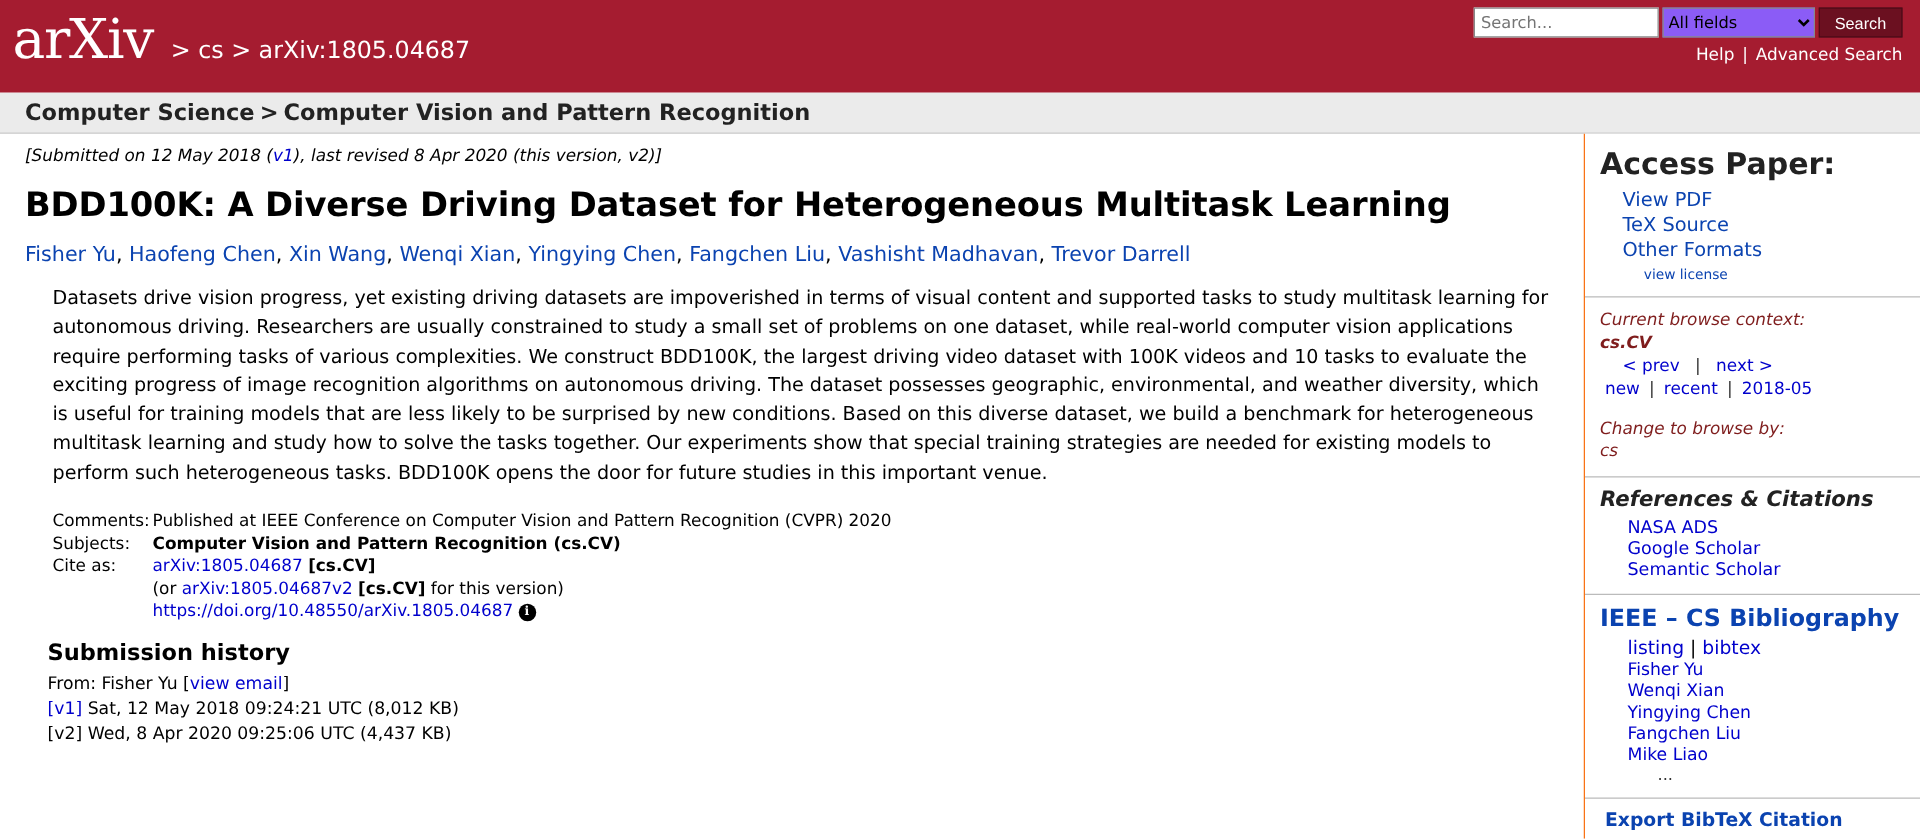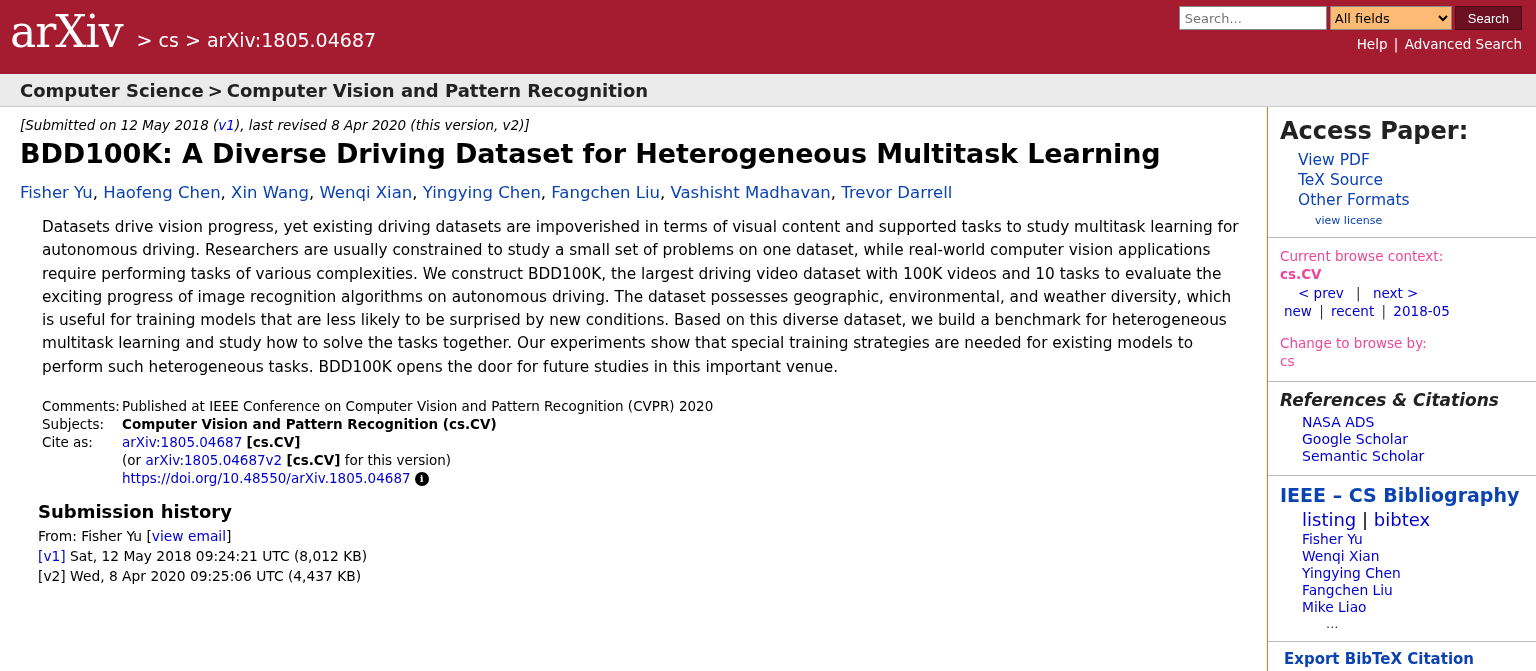--- a/index.html
+++ b/index.html
@@ -63,21 +63,21 @@
     background: #fff;
     color: #333;
   }
   .search-select {
     width: 122px;
     height: 24px;
     margin-left: 3px;
     font-size: 13px;
     font-family: "DejaVu Sans", "Liberation Sans", sans-serif;
     border: 1px solid #888;
-    background: #fdba74;
+    background: #8b5cf6;
   }
   .search-button {
     height: 24px;
     margin-left: 3px;
     padding: 0 12px;
     background: #6b1020;
     color: #ffffff;
     border: 1px solid #4d0b17;
     font-size: 13px;
     font-family: Liberation Sans, sans-serif;
@@ -112,21 +112,21 @@
     height: 564px;
   }
   .main {
     width: 1267px;
     padding: 10px 20px 0 20px;
   }
   .dateline {
     font-size: 13.5px;
     color: #000;
     font-style: italic;
-    margin-bottom: 5px;
+    margin-bottom: 16px;
   }
   .dateline a { font-style: italic; }
   h1.title {
     font-size: 27px;
     font-weight: bold;
     margin: 0 0 14px 0;
     color: #000;
     letter-spacing: -0.1px;
   }
   .authors {
@@ -190,32 +190,32 @@
     border-bottom: 1px solid #bbb;
   }
   .sb-title {
     font-size: 24px;
     font-weight: bold;
     color: #222;
     margin: 2px 0 6px 0;
   }
   .sb-links a { display: block; font-size: 15.5px; margin: 2px 0 2px 18px; color: #0b43b0; }
   .viewlicense { font-size: 11px; margin-left: 35px; color: #0b43b0; }
-  .sb-text { font-size: 13.5px; color: #ec4899; margin: 2px 0; }
+  .sb-text { font-size: 13.5px; color: #7f1d1d; margin: 2px 0; font-style: italic; }
   .sb-bold { font-weight: bold; }
   .nav-row { margin: 3px 0 2px 18px; font-size: 13.5px; }
   .nav-row .bar { color: #333; padding: 0 8px; }
   .nav-row2 { margin: 2px 0 2px 4px; font-size: 13.5px; }
   .nav-row2 .bar { color: #333; padding: 0 3px; }
   .sb-head2 {
     font-size: 17px; font-weight: bold; color: #222; margin: 0 0 4px 0; font-style: italic;
   }
   .sb-sublinks a { display: block; font-size: 14px; margin: 1px 0 1px 22px; }
   .dblp-title { font-size: 19px; font-weight: bold; color: #0b43b0; margin-bottom: 3px; }
-  .dblp-links { margin-left: 22px; font-size: 18px; }
+  .dblp-links { margin-left: 22px; font-size: 15px; }
   .dblp-authors a { display: block; font-size: 13.8px; margin: 1px 0 1px 22px; }
   .dblp-dots { margin-left: 46px; color: #333; font-size: 13px; }
   .export-row { padding: 8px 12px; border-bottom: 1px solid #bbb; }
   .export-row a { font-size: 15px; font-weight: bold; color: #0b43b0; margin-left: 4px;}
 </style>
 </head>
 <body>
 
 <div class="header">
   <div class="logo-area">

